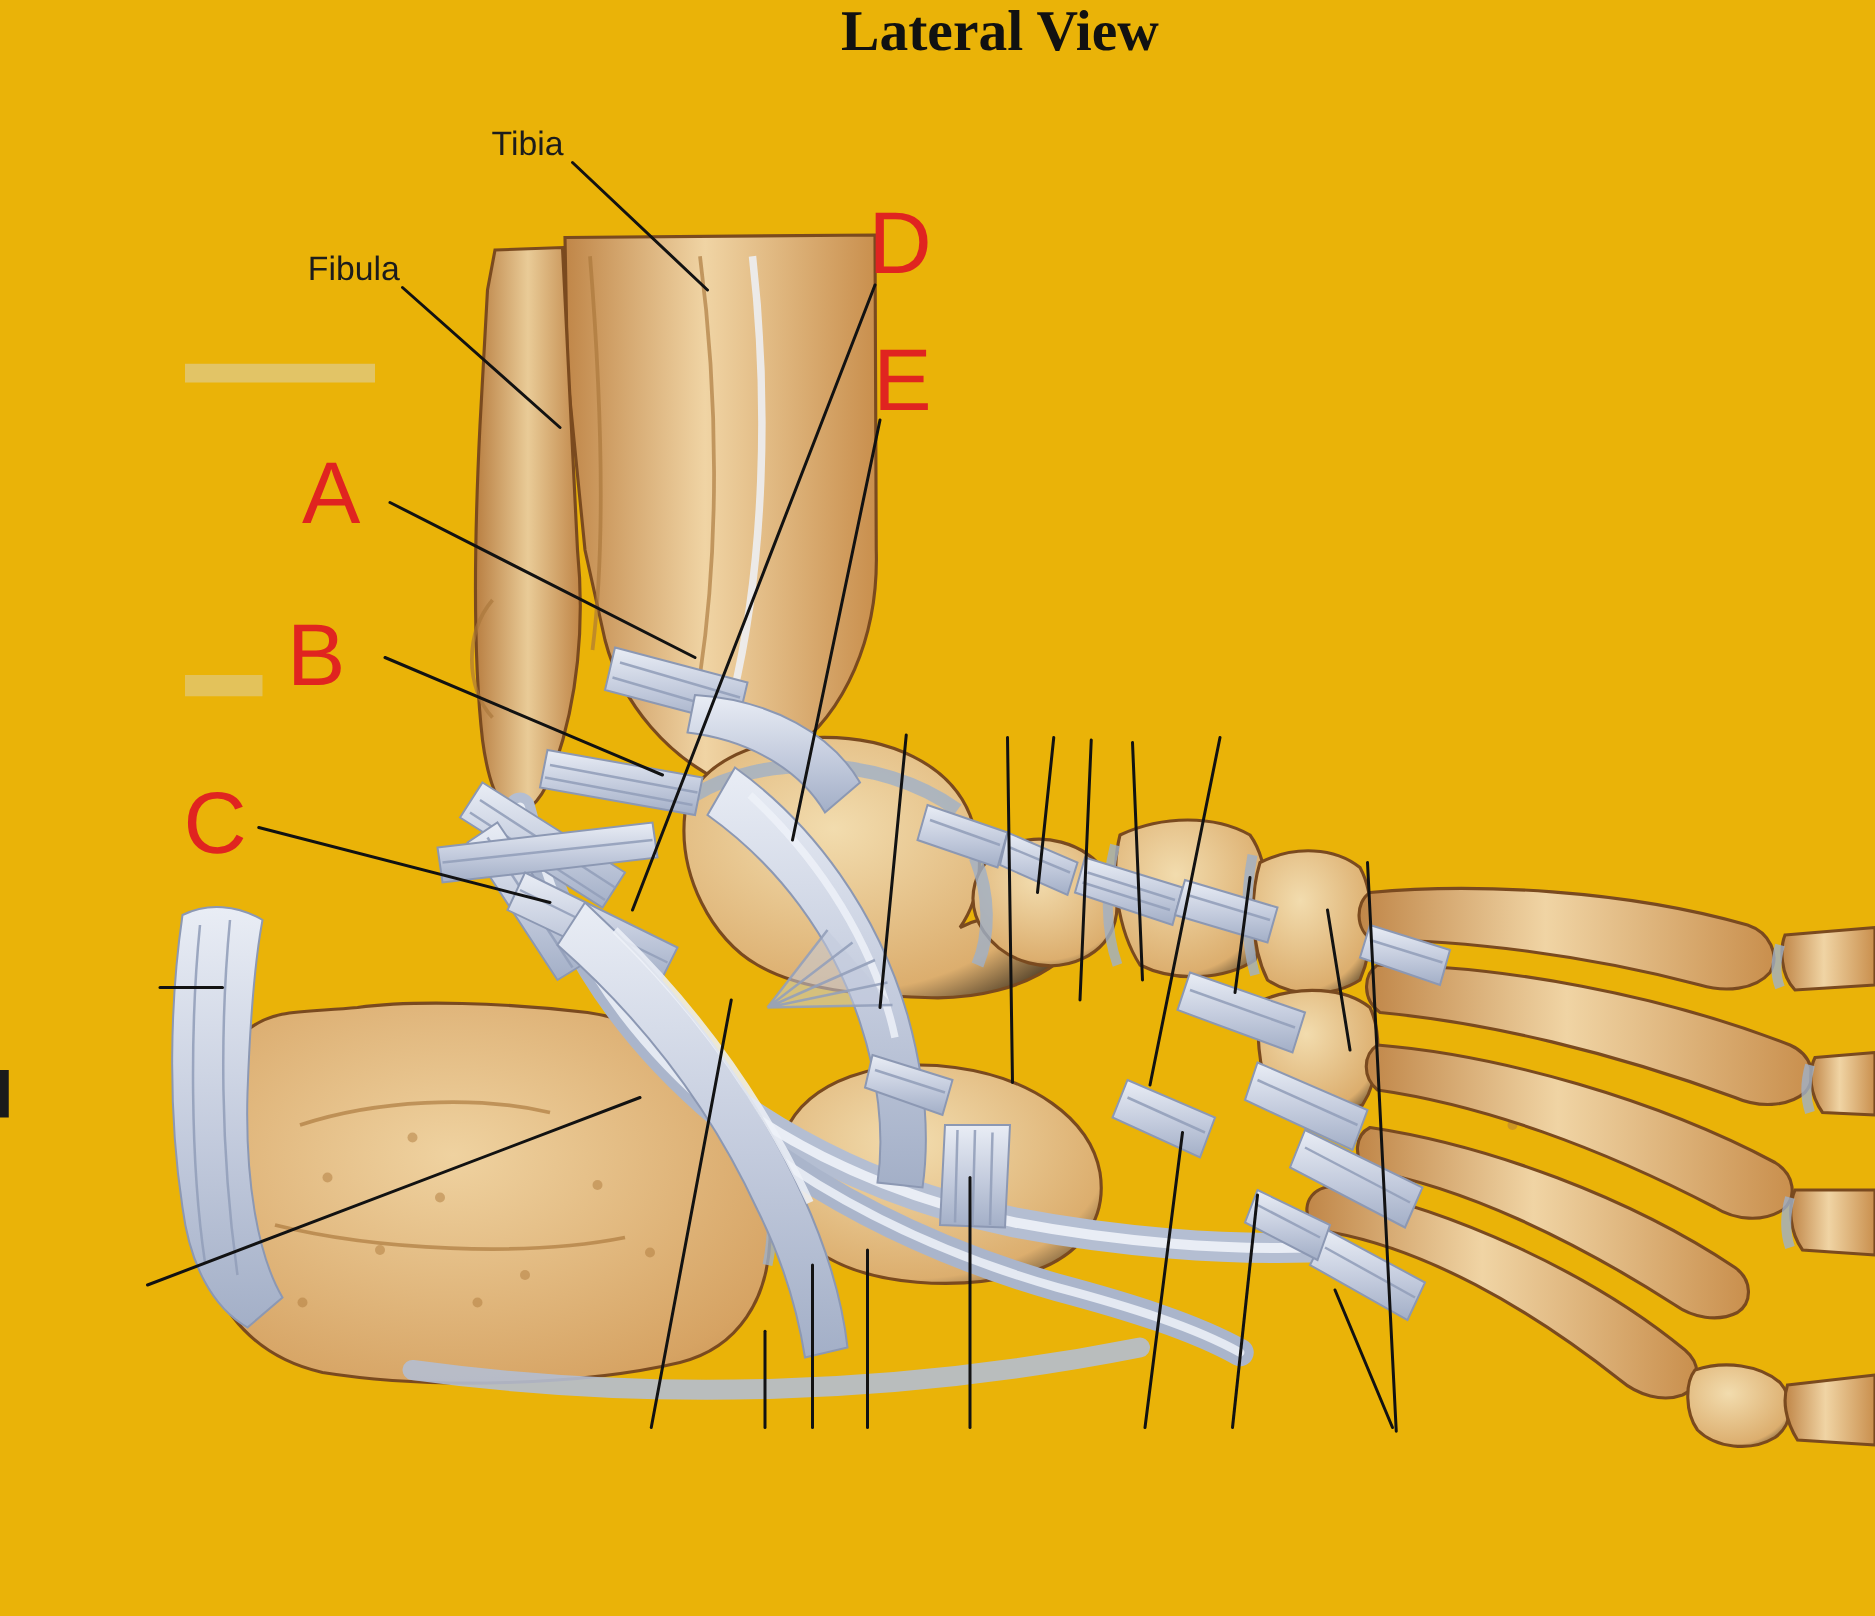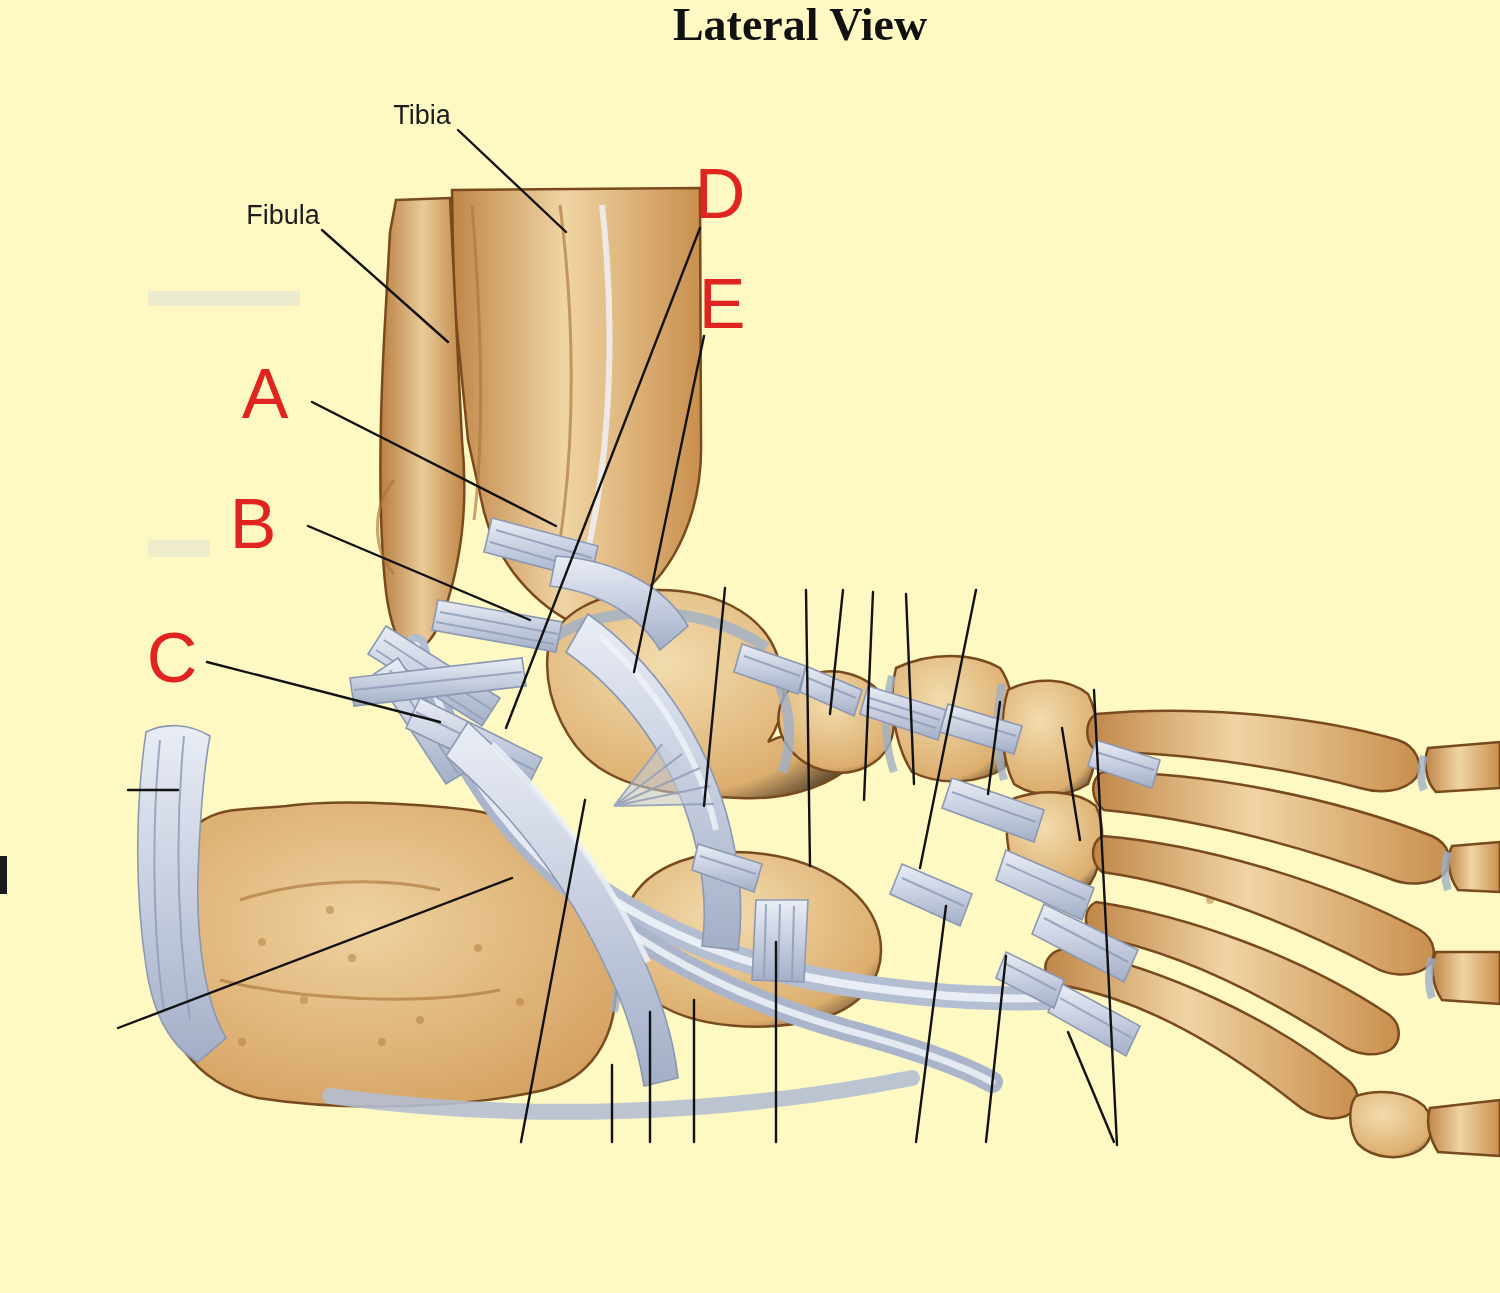--- a/index.html
+++ b/index.html
@@ -1,17 +1,17 @@
 <!DOCTYPE html>
 <html><head>
 <meta charset="utf-8">
 <style>
   html,body{margin:0;padding:0;background:#ffffff;}
   body{font-family:"Liberation Sans",sans-serif;}
-  .stage{position:relative;width:1500px;height:1293px;background:#fef9c3;overflow:hidden;text-align:right;}
+  .stage{position:relative;width:1500px;height:1293px;background:#eab308;overflow:hidden;text-align:right;}
   svg{display:block;}
   text{user-select:none;}
   .title-text{font-family:"Liberation Serif",serif;font-weight:700;font-size:46px;fill:#111111;}
   .bone-label{font-family:"Liberation Sans",sans-serif;font-size:27px;fill:#1c1c1c;}
   .letter-label{font-family:"Liberation Sans",sans-serif;font-size:70px;fill:#e02420;}
   .leader{stroke:#121212;stroke-width:2.4;stroke-linecap:round;fill:none;}
   .bone{stroke:#7a4a1f;stroke-width:2.5;}
   .lig{fill:url(#gradLig);stroke:#8c98b3;stroke-width:1.6;}
   .fiber{stroke:#94a0ba;stroke-width:2;fill:none;opacity:.9;}
   .hl{stroke:#edf1f8;stroke-width:6;fill:none;opacity:.85;}

